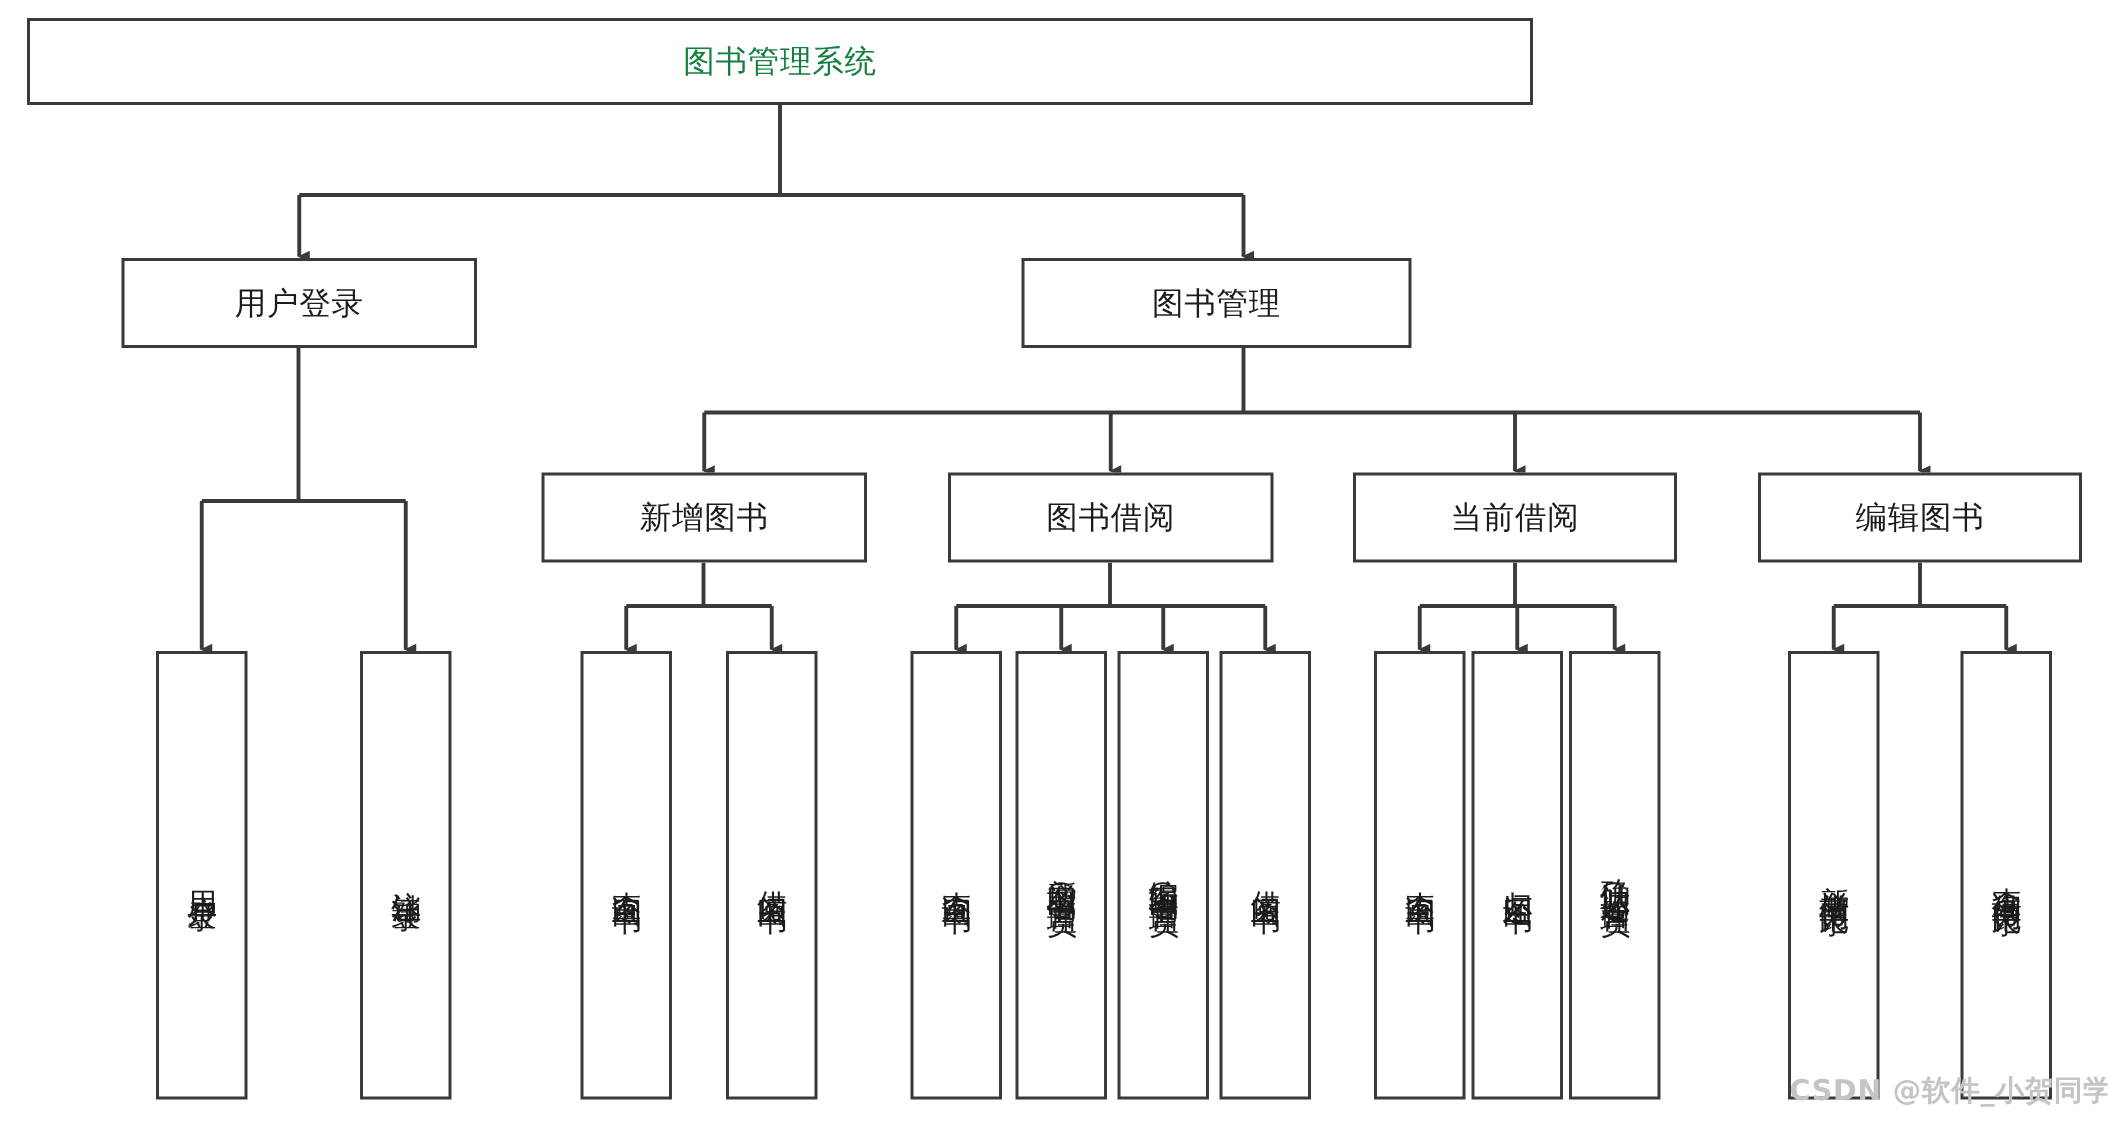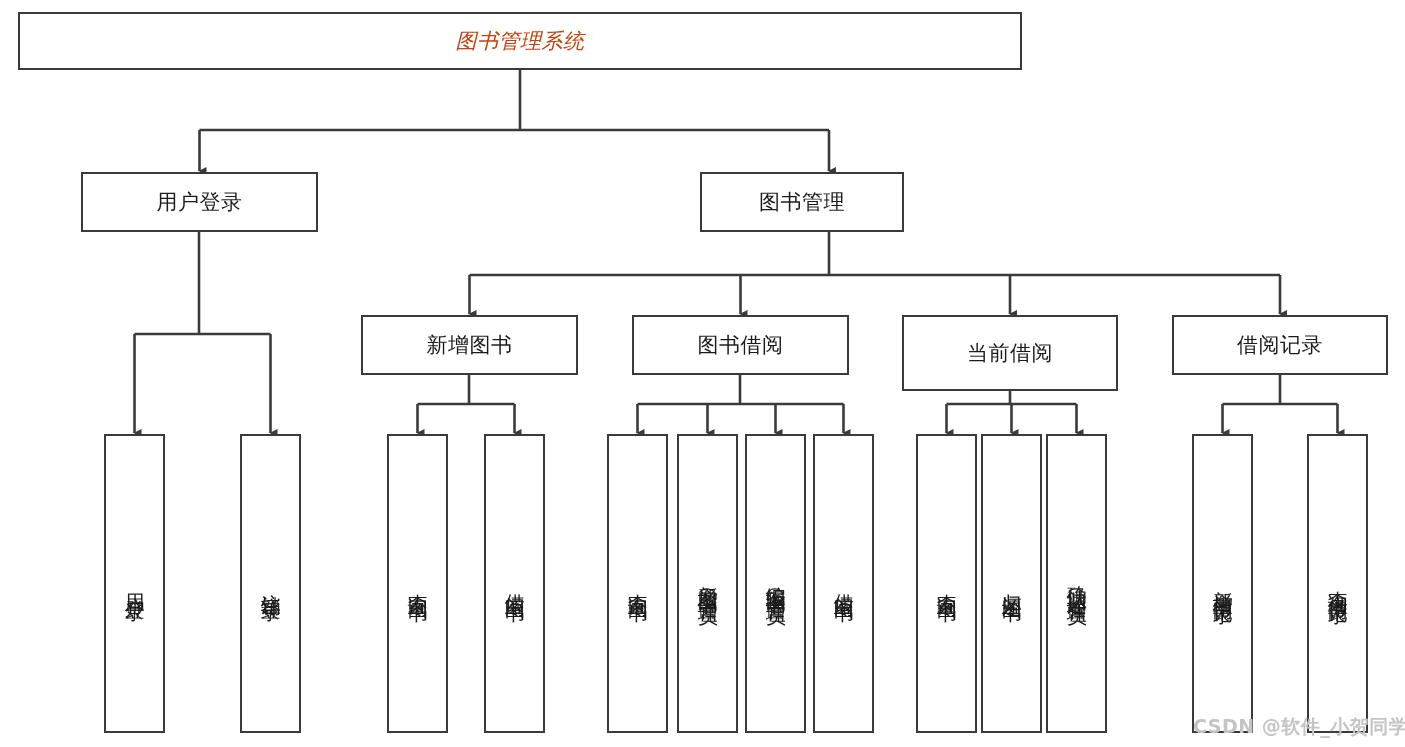--- a/index.html
+++ b/index.html
@@ -105,39 +105,39 @@
         <line x1="1076.5" y1="404" x2="1076.5" y2="433" stroke="#3a3a3a" stroke-width="2.6" marker-end="url(#arrowhead)"></line>
         <line x1="1280" y1="375" x2="1280" y2="404" stroke="#3a3a3a" stroke-width="2.6"></line>
         <line x1="1222.5" y1="404" x2="1337.5" y2="404" stroke="#3a3a3a" stroke-width="2.6"></line>
         <line x1="1222.5" y1="404" x2="1222.5" y2="433" stroke="#3a3a3a" stroke-width="2.6" marker-end="url(#arrowhead)"></line>
         <line x1="1337.5" y1="404" x2="1337.5" y2="433" stroke="#3a3a3a" stroke-width="2.6" marker-end="url(#arrowhead)"></line>
       </g>
   </svg>
 
   <div id="node-layer">
       <div class="node-box" style="left: 18px; top: 12px; width: 1004px; height: 58px; border-color: rgb(58, 58, 58); background: rgb(255, 255, 255);">
-        <span class="node-label" style="color: #c2410c; font-style: italic;">图书管理系统</span>
+        <span class="node-label" style="color: #15803d;">图书管理系统</span>
       </div>
       <div class="node-box" style="left: 81px; top: 172px; width: 237px; height: 60px; border-color: rgb(58, 58, 58); background: rgb(255, 255, 255);">
         <span class="node-label" style="color: rgb(27, 27, 27);">用户登录</span>
       </div>
-      <div class="node-box" style="left: 700px; top: 172px; width: 204px; height: 60px; border-color: rgb(58, 58, 58); background: rgb(255, 255, 255);">
+      <div class="node-box" style="left: 681px; top: 172px; width: 260px; height: 60px; border-color: rgb(58, 58, 58); background: rgb(255, 255, 255);">
         <span class="node-label" style="color: rgb(27, 27, 27);">图书管理</span>
       </div>
       <div class="node-box" style="left: 361px; top: 315px; width: 217px; height: 60px; border-color: rgb(58, 58, 58); background: rgb(255, 255, 255);">
         <span class="node-label" style="color: rgb(27, 27, 27);">新增图书</span>
       </div>
       <div class="node-box" style="left: 632px; top: 315px; width: 217px; height: 60px; border-color: rgb(58, 58, 58); background: rgb(255, 255, 255);">
         <span class="node-label" style="color: rgb(27, 27, 27);">图书借阅</span>
       </div>
-      <div class="node-box" style="left: 902px; top: 315px; width: 216px; height: 76px; border-color: rgb(58, 58, 58); background: rgb(255, 255, 255);">
+      <div class="node-box" style="left: 902px; top: 315px; width: 216px; height: 60px; border-color: rgb(58, 58, 58); background: rgb(255, 255, 255);">
         <span class="node-label" style="color: rgb(27, 27, 27);">当前借阅</span>
       </div>
       <div class="node-box" style="left: 1172px; top: 315px; width: 216px; height: 60px; border-color: rgb(58, 58, 58); background: rgb(255, 255, 255);">
-        <span class="node-label" style="color: rgb(27, 27, 27);">借阅记录</span>
+        <span class="node-label" style="color: rgb(27, 27, 27);">编辑图书</span>
       </div>
       <div class="node-box vertical" style="left: 104px; top: 434px; width: 61px; height: 299px; border-color: rgb(58, 58, 58); background: rgb(255, 255, 255);">
         <span class="node-label" style="color: rgb(27, 27, 27);">用户登录</span>
       </div>
       <div class="node-box vertical" style="left: 240px; top: 434px; width: 61px; height: 299px; border-color: rgb(58, 58, 58); background: rgb(255, 255, 255);">
         <span class="node-label" style="color: rgb(27, 27, 27);">注销登录</span>
       </div>
       <div class="node-box vertical" style="left: 387px; top: 434px; width: 61px; height: 299px; border-color: rgb(58, 58, 58); background: rgb(255, 255, 255);">
         <span class="node-label" style="color: rgb(27, 27, 27);">查询图书</span>
       </div>

